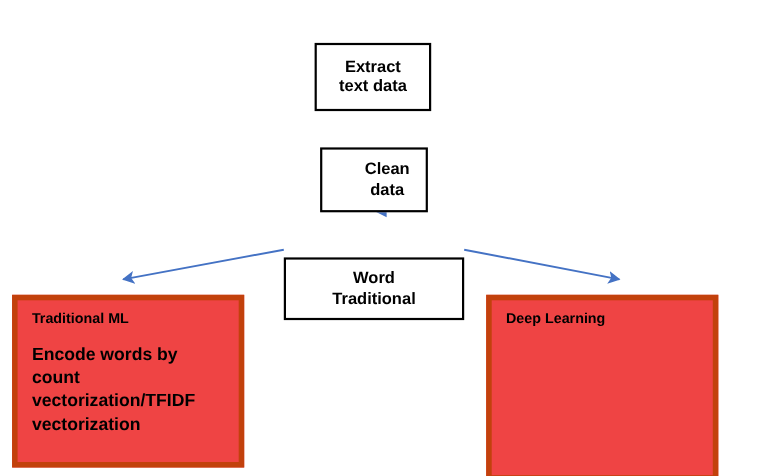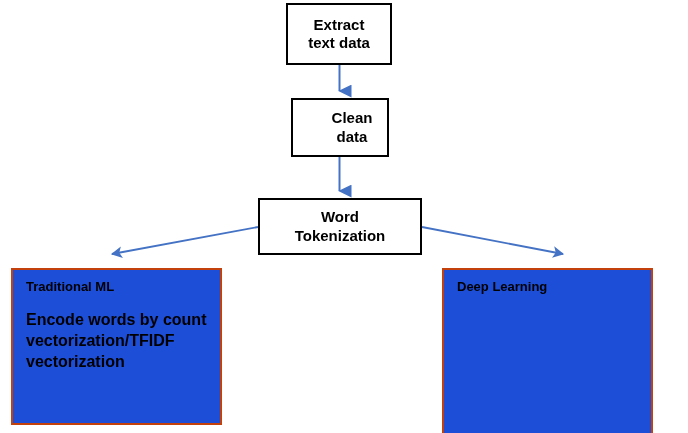--- a/index.html
+++ b/index.html
@@ -33,20 +33,21 @@
     background: #ffffff;
     color: #000000;
   }
   .node-centered {
     display: flex;
     align-items: center;
     justify-content: center;
     text-align: center;
     font-weight: bold;
     line-height: 1.22;
+    margin-top: 36px;
   }
   
   #node-extract {
     left: 286px;
     top: 3px;
     width: 106px;
     height: 62px;
     font-size: 15px;
   }
   #node-clean {
@@ -61,22 +62,22 @@
     left: 258px;
     top: 198px;
     width: 164px;
     height: 57px;
     font-size: 15px;
   }
   
   .panel {
     position: absolute;
     box-sizing: border-box;
-    border: 2px solid #c2410c;
-    background: #1d4ed8;
+    border: 5px solid #c2410c;
+    background: #ef4444;
     padding: 10px 12px 10px 13px;
   }
   #panel-traditional {
     left: 11px;
     top: 268px;
     width: 211px;
     height: 157px;
   }
   #panel-deep {
     left: 442px;
@@ -132,21 +133,21 @@
 text data</span>
   </div>
 
   <div class="node node-centered" id="node-clean">
     <span style="white-space:pre-line">Clean
 data</span>
   </div>
 
   <div class="node node-centered" id="node-tokenization">
     <span style="white-space:pre-line">Word
-Tokenization</span>
+Traditional</span>
   </div>
 
   <div class="panel" id="panel-traditional">
     <div class="panel-title">Traditional ML</div>
     <div class="panel-para">Encode words by count
 vectorization/TFIDF
 vectorization</div>
   </div>
 
   <div class="panel" id="panel-deep">

